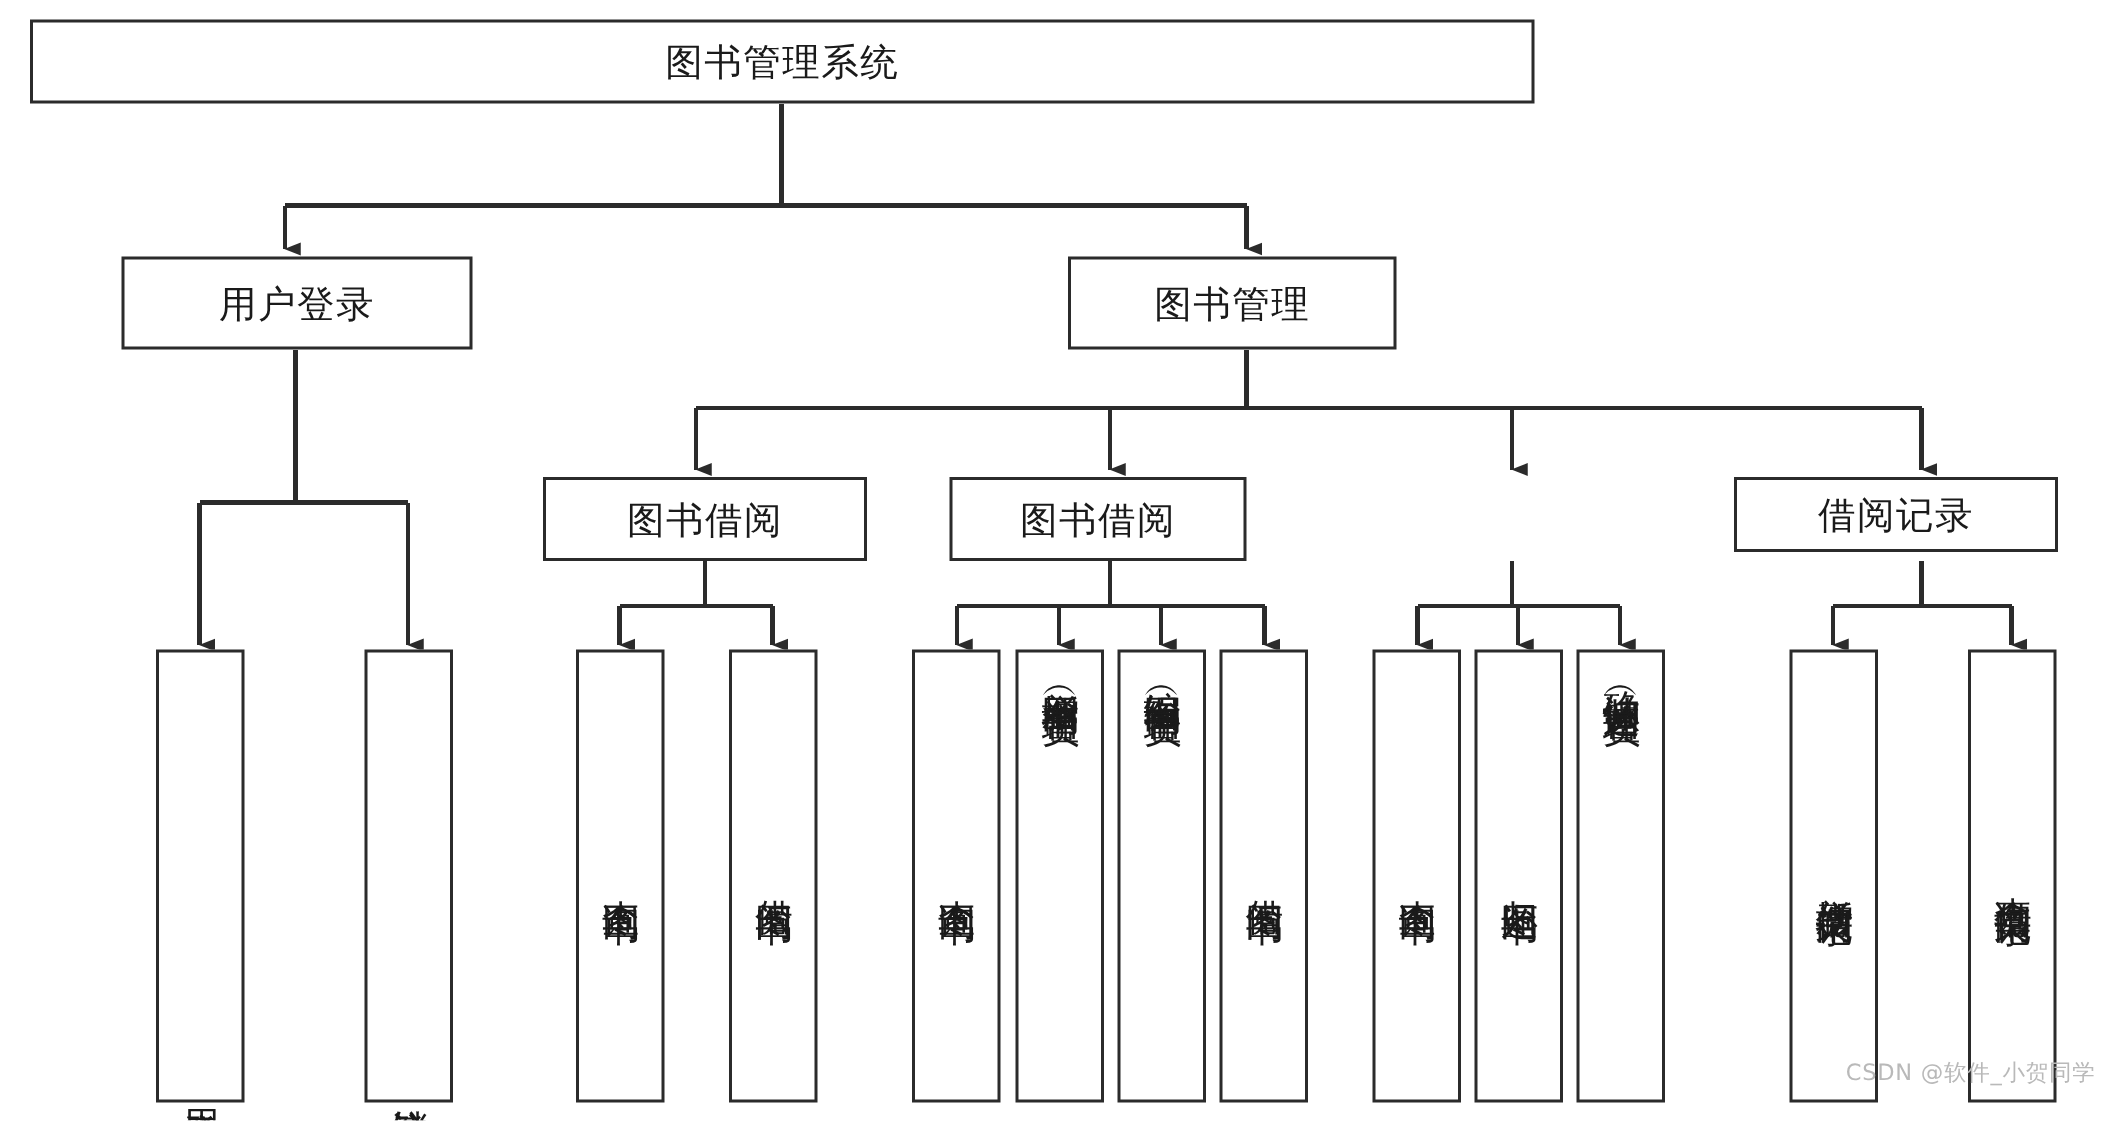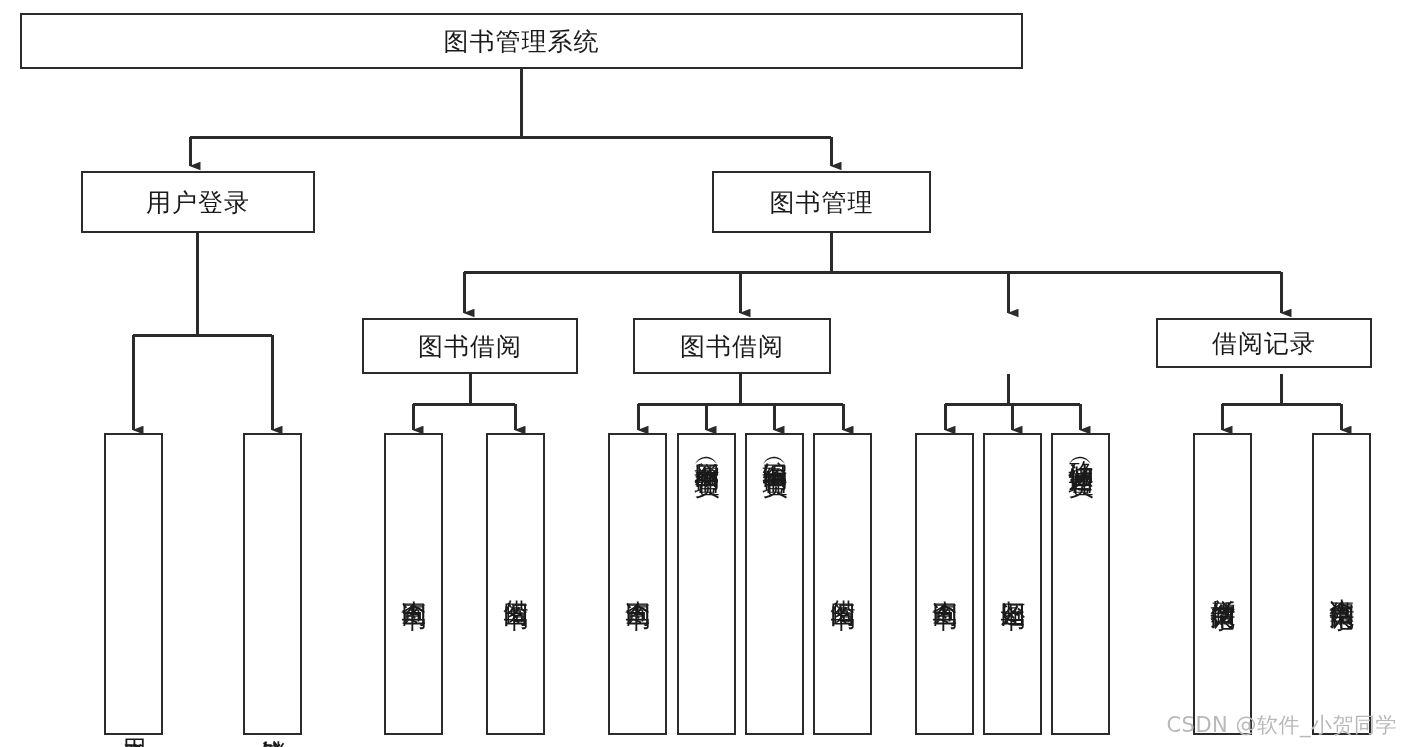--- a/index.html
+++ b/index.html
@@ -62,22 +62,22 @@
     letter-spacing: 2px;
     white-space: nowrap;
   }
   .node.v.align-top { align-items: flex-start; }
   .node.v.align-bottom { align-items: flex-end; }
   .node.v.align-center { align-items: center; }
 
   #watermark {
     position: absolute;
     right: 8px;
-    bottom: 8px;
-    font-size: 21px;
+    bottom: 22px;
+    font-size: 15px;
     color: #b9b9b9;
     letter-spacing: 0.5px;
     white-space: nowrap;
     font-family: "DejaVu Sans", "Liberation Sans", sans-serif;
   }
 </style>
 </head>
 <body>
 
 <div id="canvas">

